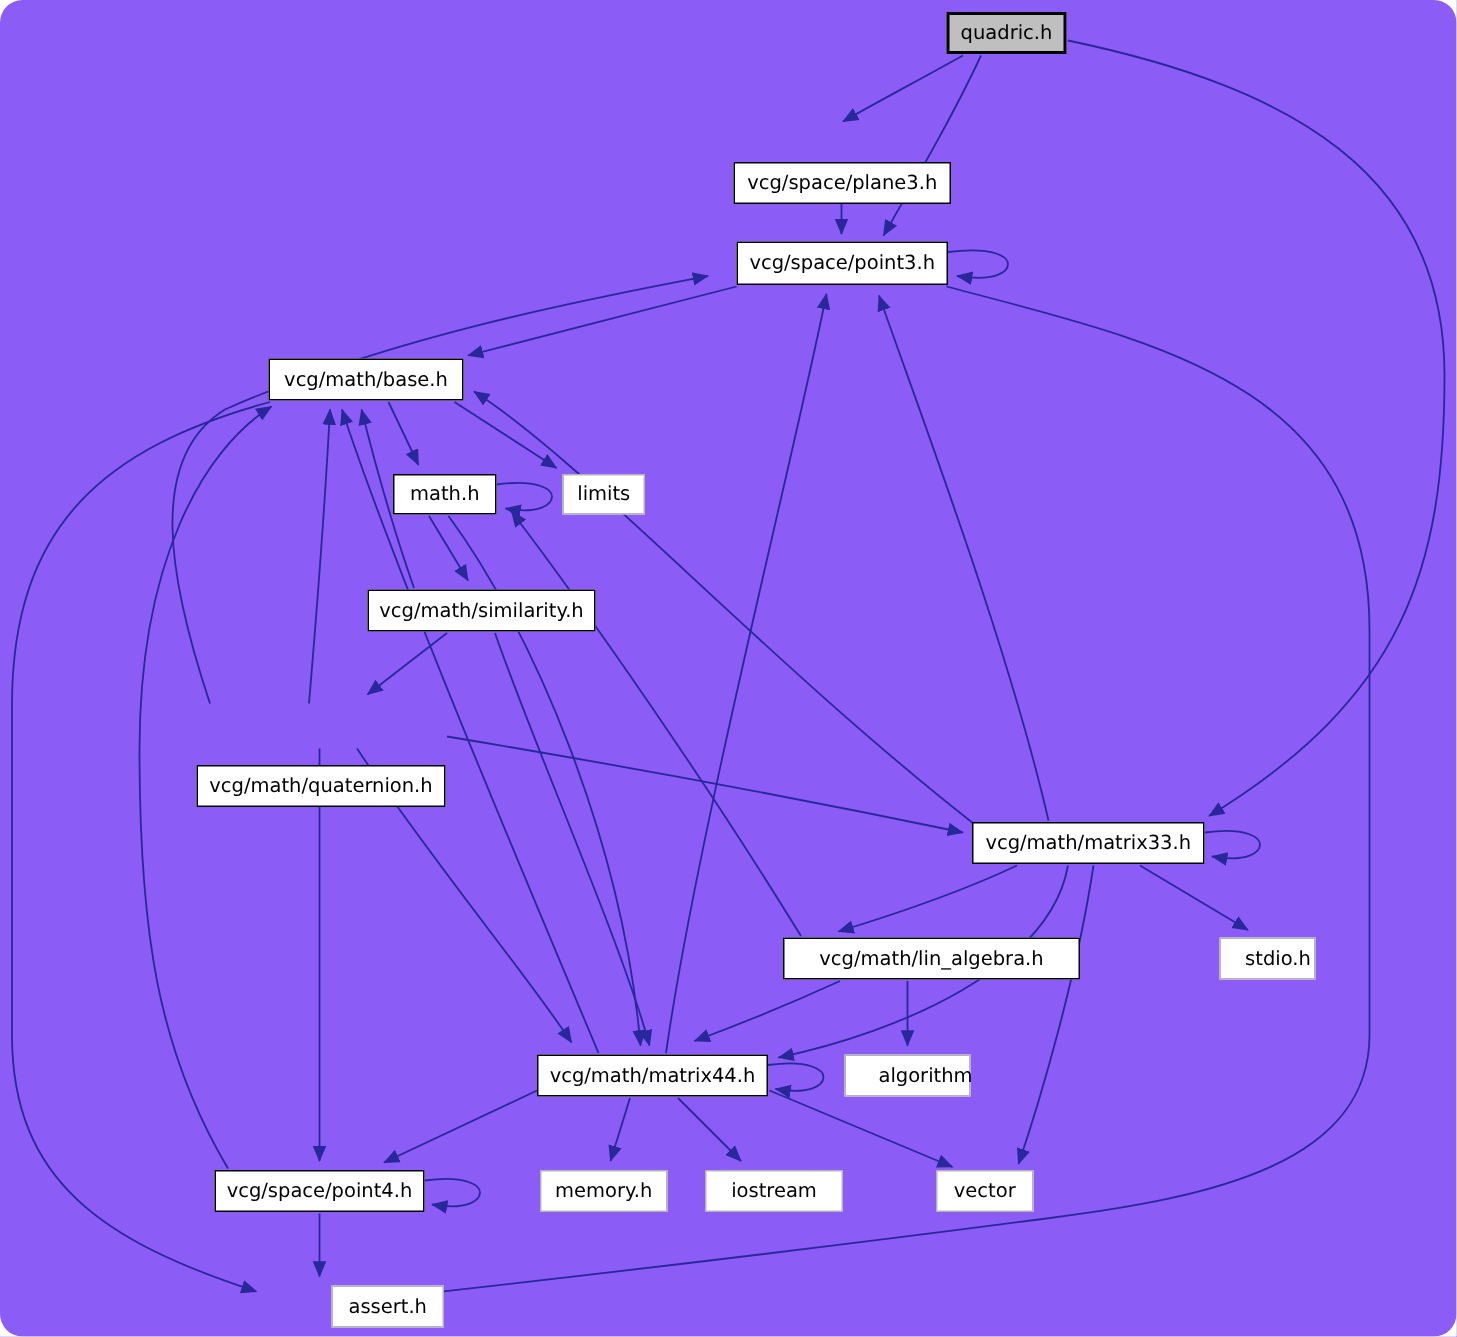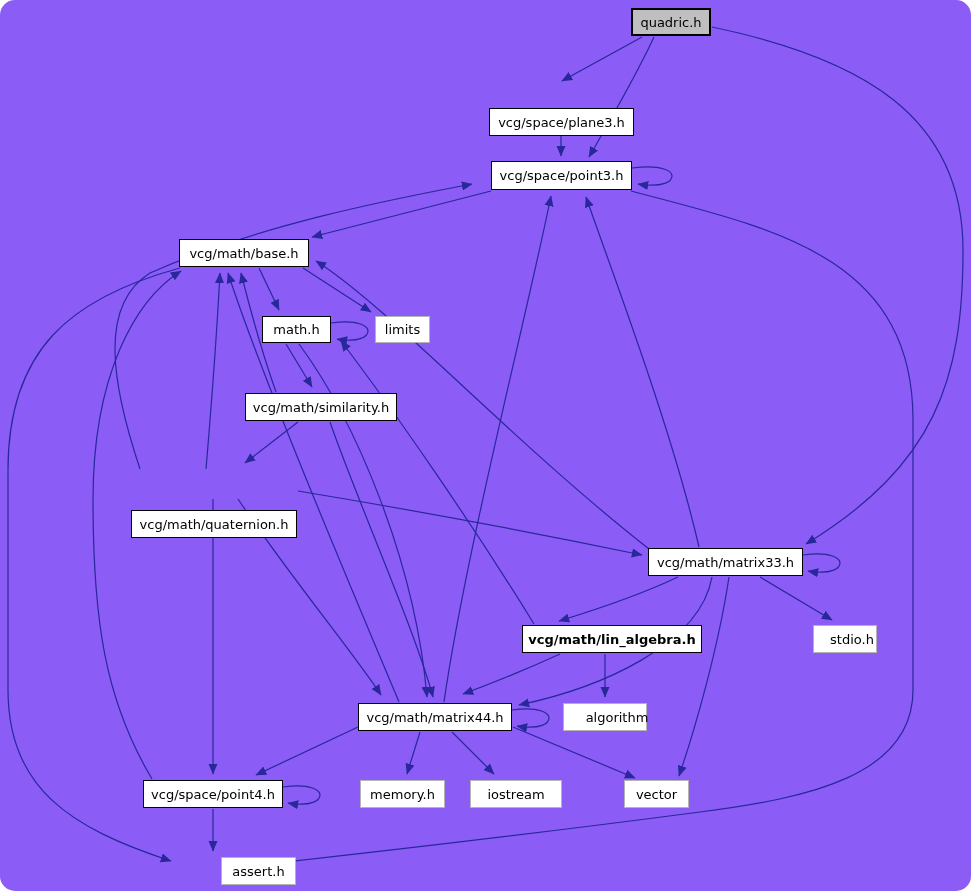--- a/index.html
+++ b/index.html
@@ -89,21 +89,21 @@
   <div id="node-layer">
       <div class="node root" style="left: 631px; top: 8px; width: 80px; height: 28px;">quadric.h</div>
       <div class="node" style="left: 489px; top: 84px; width: 145px; height: 28px; margin-top: 24px;">vcg/space/plane3.h</div>
       <div class="node" style="left: 491px; top: 161px; width: 141px; height: 29px;">vcg/space/point3.h</div>
       <div class="node" style="left: 179px; top: 239px; width: 130px; height: 28px;">vcg/math/base.h</div>
       <div class="node" style="left: 262px; top: 316px; width: 69px; height: 27px;">math.h</div>
       <div class="node external" style="left: 375px; top: 316px; width: 55px; height: 27px;">limits</div>
       <div class="node" style="left: 245px; top: 393px; width: 152px; height: 28px;">vcg/math/similarity.h</div>
       <div class="node" style="left: 131px; top: 470px; width: 166px; height: 28px; margin-top: 40px;">vcg/math/quaternion.h</div>
       <div class="node" style="left: 648px; top: 548px; width: 155px; height: 28px;">vcg/math/matrix33.h</div>
-      <div class="node" style="left: 522px; top: 625px; width: 180px; height: 28px; font-weight: bold;">vcg/math/lin_algebra.h</div>
+      <div class="node" style="left: 522px; top: 625px; width: 198px; height: 28px;">vcg/math/lin_algebra.h</div>
       <div class="node external" style="left: 813px; top: 625px; width: 64px; height: 28px; padding-left: 14px;">stdio.h</div>
       <div class="node" style="left: 358px; top: 703px; width: 154px; height: 28px;">vcg/math/matrix44.h</div>
       <div class="node external" style="left: 563px; top: 703px; width: 84px; height: 28px; padding-left: 24px;">algorithm</div>
       <div class="node" style="left: 143px; top: 780px; width: 140px; height: 28px;">vcg/space/point4.h</div>
       <div class="node external" style="left: 360px; top: 780px; width: 85px; height: 28px; text-align: center;">memory.h</div>
       <div class="node external" style="left: 470px; top: 780px; width: 92px; height: 28px;">iostream</div>
       <div class="node external" style="left: 624px; top: 780px; width: 65px; height: 28px; text-align: center;">vector</div>
       <div class="node external" style="left: 177px; top: 857px; width: 75px; height: 28px; margin-left: 44px;">assert.h</div>
     </div>
 </div>

